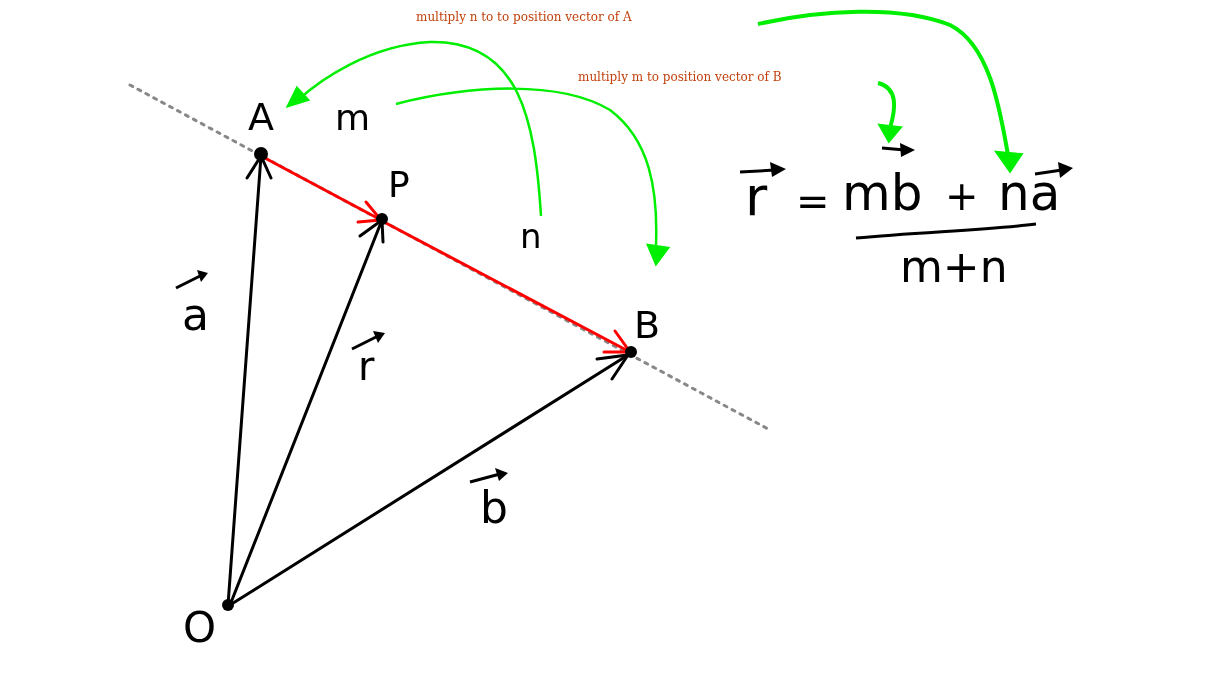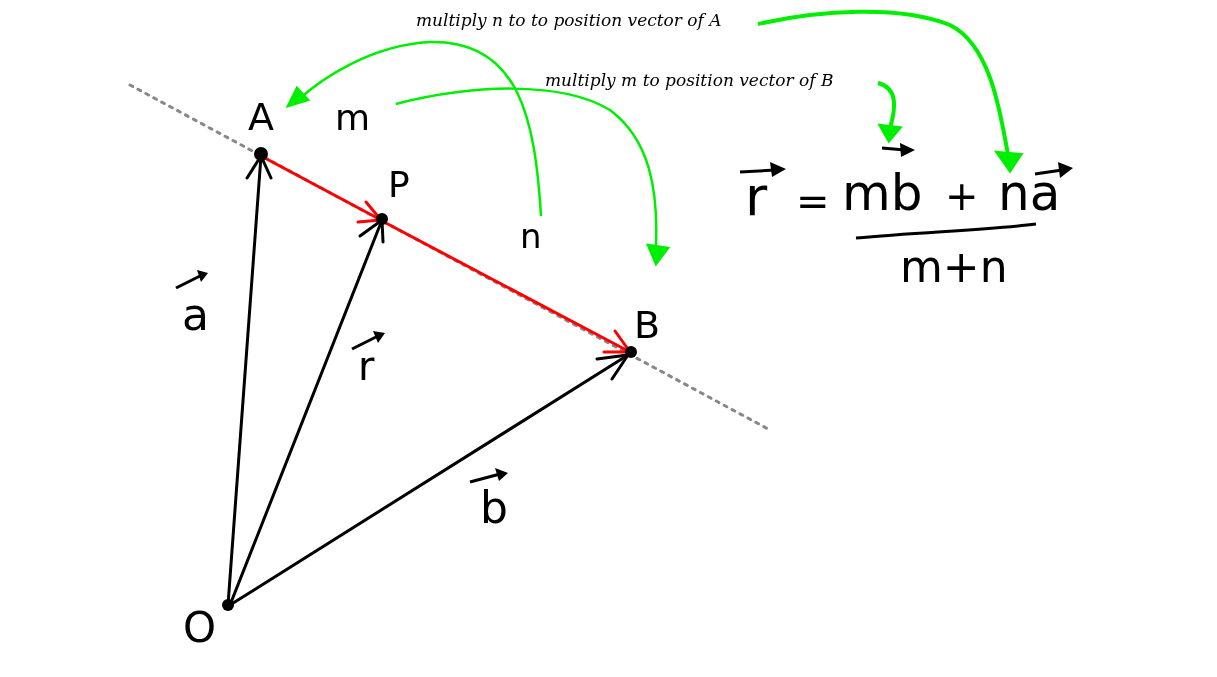--- a/index.html
+++ b/index.html
@@ -1,18 +1,18 @@
 <!DOCTYPE html>
 <html><head>
 <meta charset="utf-8">
 <style>
   html, body { margin:0; padding:0; background:#ffffff; }
   body { width:1217px; height:677px; overflow:hidden; position:relative; font-family:"DejaVu Serif", serif; }
   svg { position:absolute; left:0; top:0; }
-  .note { position:absolute; font-family:"DejaVu Serif", serif; font-style:italic; font-size:17px; color:#000000; white-space:nowrap; }
+  .note { position:absolute; font-family:"DejaVu Serif", serif; font-size:12px; color:#c2410c; white-space:nowrap; }
   .hand { font-family:"DejaVu Sans", sans-serif; fill:#000; }
 </style>
 </head>
 <body>
 
 <svg width="1217" height="677" viewBox="0 0 1217 677">
 
   <line x1="130" y1="85" x2="770" y2="430" stroke="#888" stroke-width="3" stroke-dasharray="3 6" stroke-linecap="round"></line>
 
   <g stroke="#000" stroke-width="3" fill="none" stroke-linecap="round">
@@ -100,13 +100,13 @@
     <g>
         <line x1="1035" y1="174" x2="1062" y2="170" stroke="#000" stroke-width="3"></line>
         <polygon points="1058,162 1073,168 1060,178" fill="#000"></polygon>
       </g>
     <path d="M856,238 C920,232 990,230 1036,224" stroke="#000" stroke-width="3" fill="none"></path>
     <text class="hand" x="900" y="282" font-size="44">m+n</text>
   </g>
 </svg>
 
 <div class="note" style="left:416px; top:10px;">multiply n to to position vector of A</div>
-<div class="note" style="left:545px; top:70px;">multiply m to position vector of B</div>
+<div class="note" style="left:578px; top:70px;">multiply m to position vector of B</div>
 
 </body></html>

